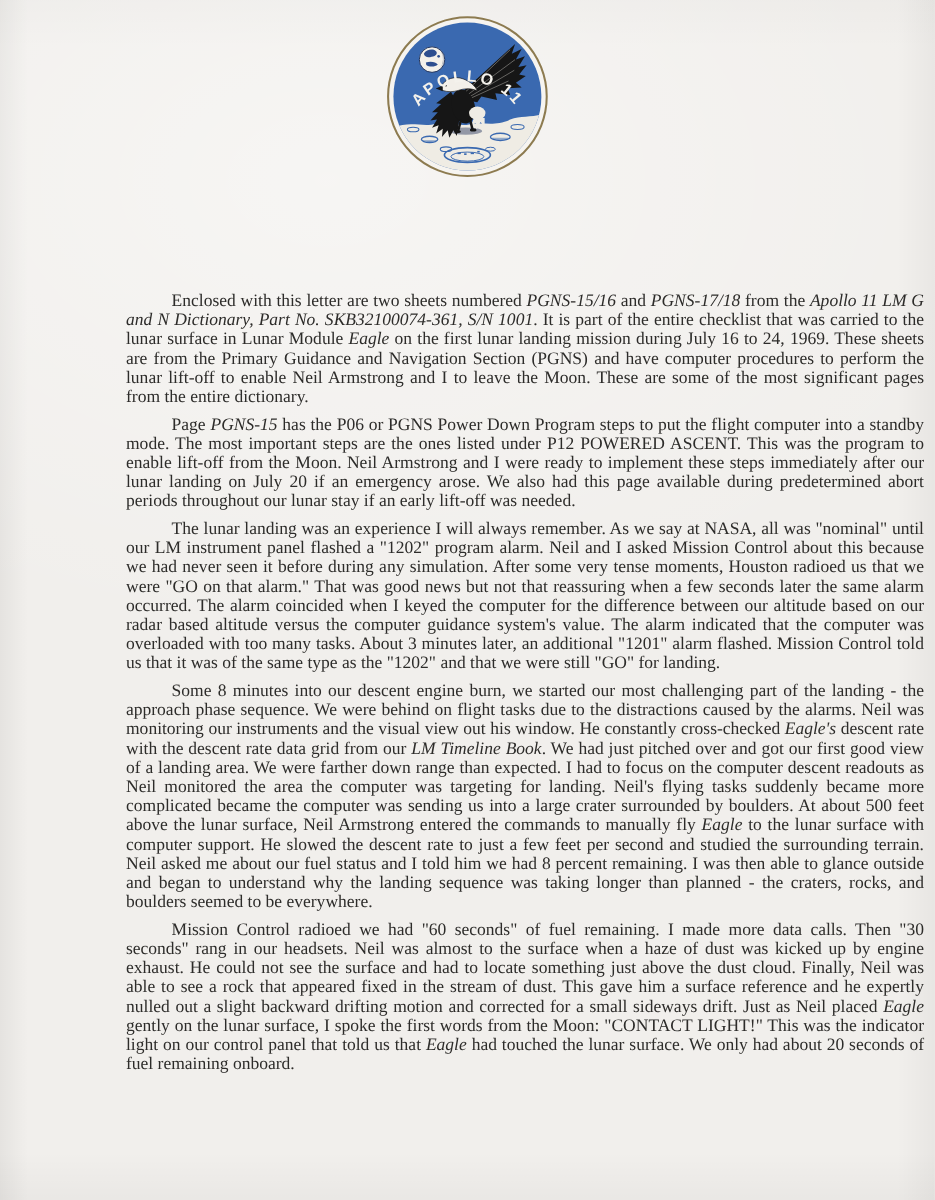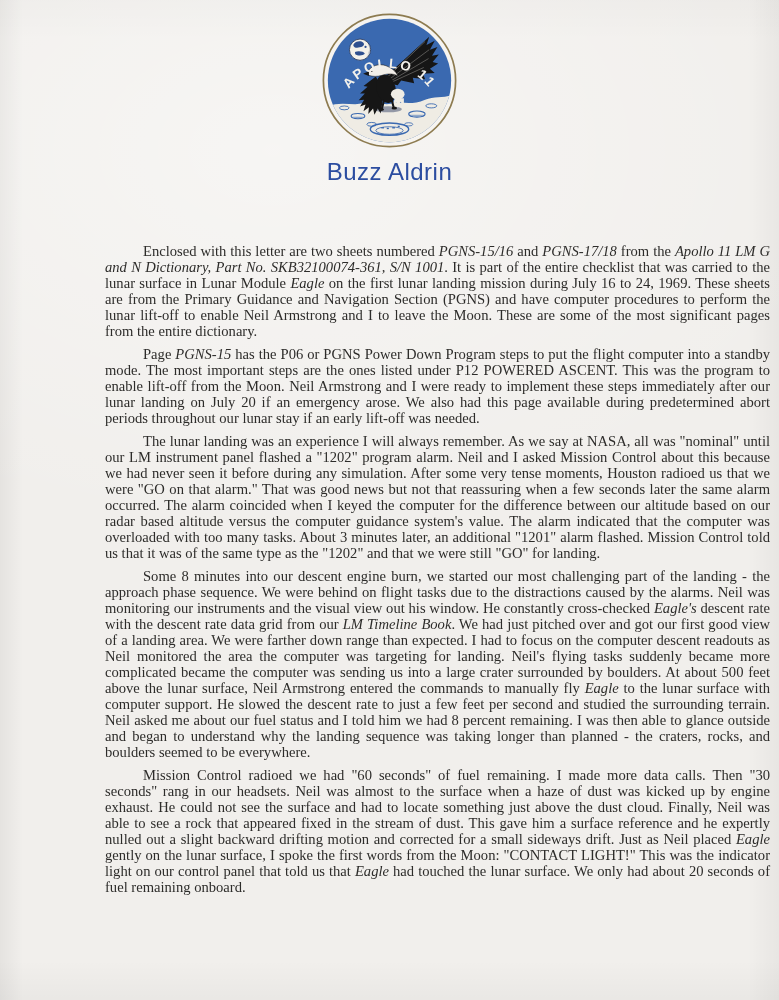--- a/index.html
+++ b/index.html
@@ -135,21 +135,20 @@
             <ellipse cx="88" cy="142.5" rx="4" ry="2" fill="#161616"></ellipse>
             <ellipse cx="107" cy="140.5" rx="4" ry="2" fill="#161616"></ellipse>
           </g>
         </g>
 
         <text font-family="Liberation Sans, sans-serif" font-size="19.5" font-weight="bold" letter-spacing="3.5" fill="#f4f2ec">
           <textPath href="#titleArc" startOffset="50%" text-anchor="middle">APOLLO 11</textPath>
         </text>
       </svg>
     </div>
-    <div class="author-name">Buzz Aldrin</div>
   </div>
 
   <div class="letter-body">
       <p><span>Enclosed with this letter are two sheets numbered </span><i>PGNS-15/16</i><span> and </span><i>PGNS-17/18</i><span> from the </span><i>Apollo 11 LM G and N Dictionary, Part No. SKB32100074-361, S/N 1001</i><span>.  It is part of the entire checklist that was carried to the lunar surface in Lunar Module </span><i>Eagle</i><span> on the first lunar landing mission during July 16 to 24, 1969.  These sheets are from the Primary Guidance and Navigation Section (PGNS) and have computer procedures to perform the lunar lift-off to enable Neil Armstrong and I to leave the Moon.  These are some of the most significant pages from the entire dictionary.</span></p>
       <p><span>Page </span><i>PGNS-15</i><span> has the P06 or PGNS Power Down Program steps to put the flight computer into a standby mode.  The most important steps are the ones listed under P12 POWERED ASCENT.  This was the program to enable lift-off from the Moon.  Neil Armstrong and I were ready to implement these steps immediately after our lunar landing on July 20 if an emergency arose.  We also had this page available during predetermined abort periods throughout our lunar stay if an early lift-off was needed.</span></p>
       <p><span>The lunar landing was an experience I will always remember.  As we say at NASA, all was "nominal" until our LM instrument panel flashed a "1202" program alarm.  Neil and I asked Mission Control about this because we had never seen it before during any simulation.  After some very tense moments, Houston radioed us that we were "GO on that alarm."  That was good news but not that reassuring when a few seconds later the same alarm occurred.  The alarm coincided when I keyed the computer for the difference between our altitude based on our radar based altitude versus the computer guidance system's value.  The alarm indicated that the computer was overloaded with too many tasks.  About 3 minutes later, an additional "1201" alarm flashed.  Mission Control told us that it was of the same type as the "1202" and that we were still "GO" for landing.</span></p>
       <p><span>Some 8 minutes into our descent engine burn, we started our most challenging part of the landing - the approach phase sequence.  We were behind on flight tasks due to the distractions caused by the alarms.  Neil was monitoring our instruments and the visual view out his window.  He constantly cross-checked </span><i>Eagle's</i><span> descent rate with the descent rate data grid from our </span><i>LM Timeline Book</i><span>.  We had just pitched over and got our first good view of a landing area.  We were farther down range than expected.  I had to focus on the computer descent readouts as Neil monitored the area the computer was targeting for landing.  Neil's flying tasks suddenly became more complicated became the computer was sending us into a large crater surrounded by boulders.  At about 500 feet above the lunar surface, Neil Armstrong entered the commands to manually fly </span><i>Eagle</i><span> to the lunar surface with computer support.  He slowed the descent rate to just a few feet per second and studied the surrounding terrain.  Neil asked me about our fuel status and I told him we had 8 percent remaining.  I was then able to glance outside and began to understand why the landing sequence was taking longer than planned - the craters, rocks, and boulders seemed to be everywhere.</span></p>
       <p><span>Mission Control radioed we had "60 seconds" of fuel remaining.  I made more data calls.  Then "30 seconds" rang in our headsets.  Neil was almost to the surface when a haze of dust was kicked up by engine exhaust.  He could not see the surface and had to locate something just above the dust cloud.  Finally, Neil was able to see a rock that appeared fixed in the stream of dust.  This gave him a surface reference and he expertly nulled out a slight backward drifting motion and corrected for a small sideways drift.  Just as Neil placed </span><i>Eagle</i><span> gently on the lunar surface, I spoke the first words from the Moon: "CONTACT LIGHT!"  This was the indicator light on our control panel that told us that </span><i>Eagle</i><span> had touched the lunar surface.  We only had about 20 seconds of fuel remaining onboard.</span></p>
     </div>
 

